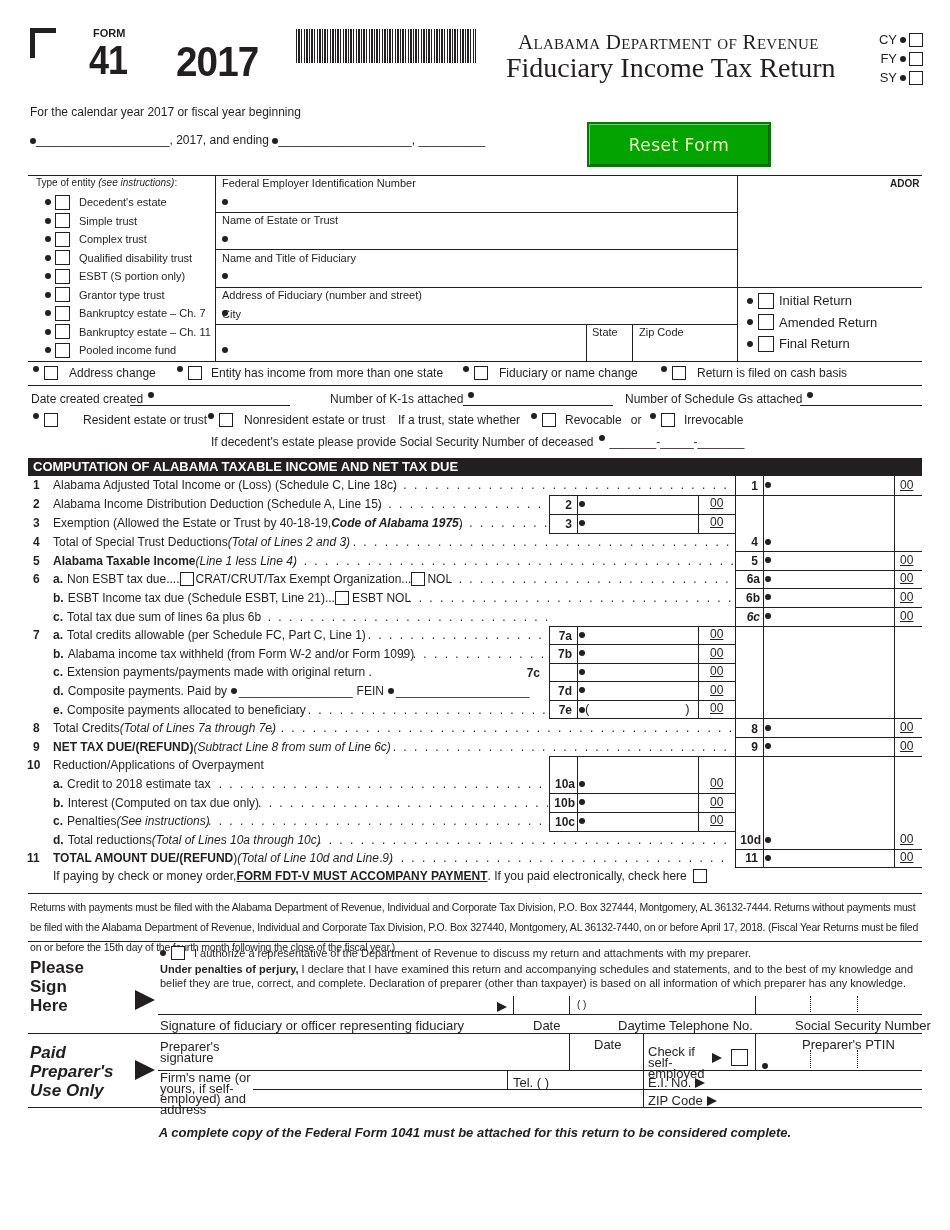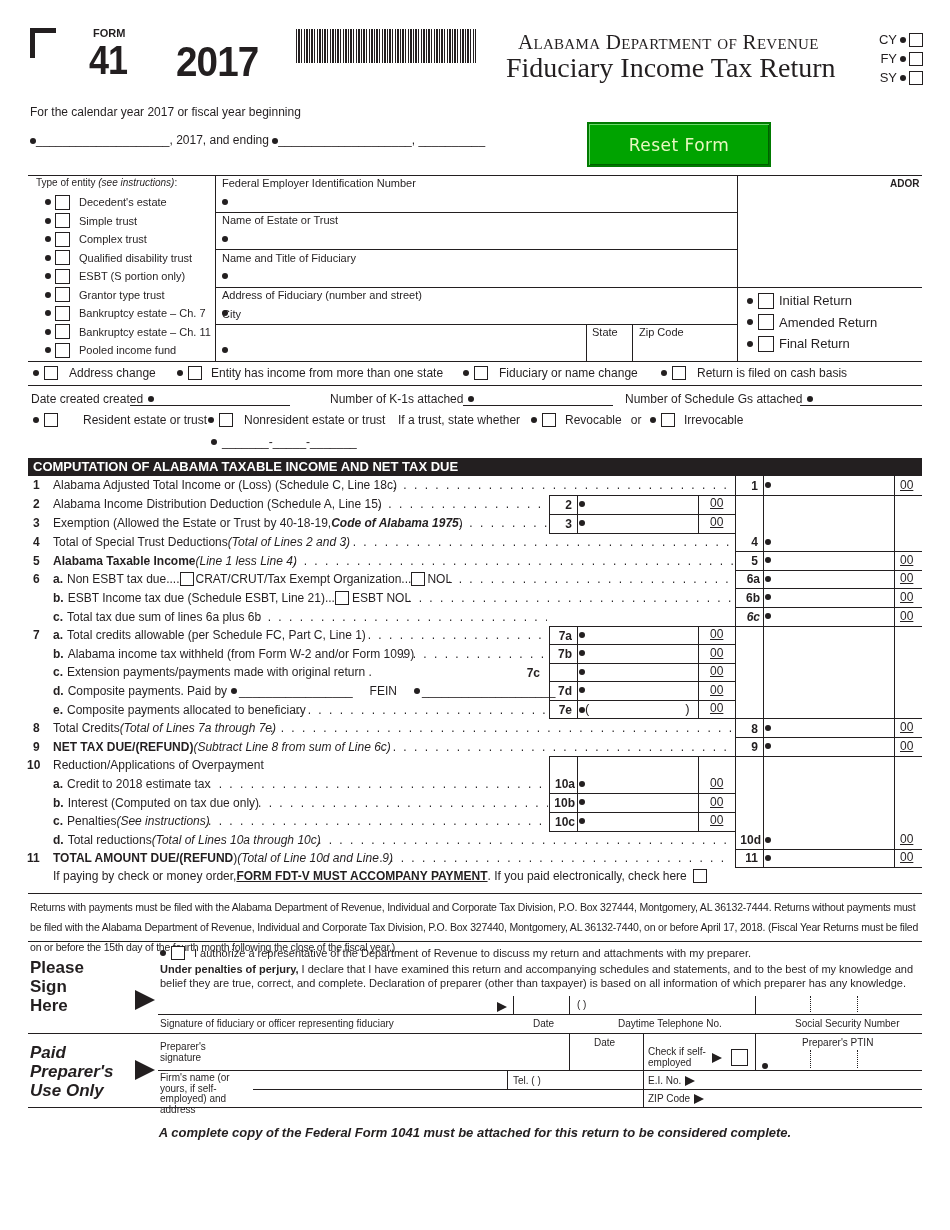--- a/index.html
+++ b/index.html
@@ -24,33 +24,33 @@
   .reset { left: 587px; top: 122px; width: 184px; height: 45px; background: #00a300; border: 2px solid #007a00; color: #e8f8c0; font-family: "DejaVu Sans", sans-serif; font-size: 17px; letter-spacing: 0.5px; display: flex; align-items: center; justify-content: center; cursor: pointer; box-shadow: inset 1px 1px 0 #6cd46c, inset -1px -1px 0 #006000; }
   .hline { position: absolute; height: 1px; background: #231f20; }
   .vline { position: absolute; width: 1px; background: #231f20; }
   .ent-hdr { left: 36px; top: 177px; font-size: 10px; text-align: center; }
   .ent-list { left: 45px; top: 193px; font-size: 11px; }
   .ent-item { height: 18.5px; display: flex; align-items: center; gap: 4px; }
   .ent-item .cb { width: 15px; height: 15px; margin-right: 5px; }
   .fld-lbl { font-size: 11px; }
   .ador { left: 890px; top: 178px; font-size: 10px; font-weight: bold; }
   .ret-item { font-size: 13px; display: flex; align-items: center; gap: 5px; height: 21.5px; }
-  .row-chk { font-size: 12px; display: flex; align-items: center; gap: 5px; }
+  .row-chk { font-size: 12px; display: flex; align-items: flex-start; gap: 5px; }
   .sec-bar { left: 28px; top: 458px; width: 894px; height: 18px; background: #231f20; color: #fff; font-weight: bold; font-size: 13px; padding-left: 5px; line-height: 18px; }
   .ln { position: absolute; font-size: 12px; white-space: nowrap; display: flex; align-items: center; }
   .ln .n { font-weight: bold; width: 20px; display: inline-block; }
   .ln .sub { font-weight: bold; margin-right: 4px; }
   .dots { position: absolute; font-size: 12px; color: #231f20; letter-spacing: 2px; overflow: hidden; white-space: nowrap; }
   .box-lbl { position: absolute; font-size: 12px; font-weight: bold; text-align: right; }
   .cents { position: absolute; font-size: 12px; text-decoration: underline; }
   .filing { left: 30px; top: 897px; width: 892px; font-size: 10.5px; line-height: 20px; letter-spacing: -0.2px; }
   .sign-hd { font-size: 17px; font-weight: bold; line-height: 19px; }
   .tri { width: 0; height: 0; border-top: 10px solid transparent; border-bottom: 10px solid transparent; border-left: 20px solid #231f20; position: absolute; }
   .tri-sm { width: 0; height: 0; border-top: 5px solid transparent; border-bottom: 5px solid transparent; border-left: 10px solid #231f20; display: inline-block; vertical-align: middle; }
-  .tiny { font-size: 10px; }
+  .tiny { font-size: 13px; }
   .footer { left: 0; width: 950px; top: 1125px; text-align: center; font-size: 13px; font-weight: bold; font-style: italic; }
   .dotted-v { position: absolute; width: 0; border-left: 1px dotted #231f20; }
 </style>
 </head>
 <body>
 
 <div class="abs corner"></div>
 <div class="abs form-lbl">FORM</div>
 <div class="abs form-num">41</div>
 <div class="abs form-year">2017</div>
@@ -234,20 +234,21 @@
     <span style="margin-left:4px">Revocable</span>
     <span style="margin-left:4px">or</span>
   </div>
 <div class="abs row-chk" style="left:650px;top:413px;">
     <span class="dot"></span>
     <span class="cb"></span>
     <span style="margin-left:4px">Irrevocable</span>
   </div>
 
 <div class="abs row-chk" style="left:211px;top:435px;">
+    <span>If decedent's estate please provide Social Security Number of deceased</span>
     <span class="dot"></span>
     <span>_______-_____-_______</span>
   </div>
 
 <div class="abs sec-bar">COMPUTATION OF ALABAMA TAXABLE INCOME AND NET TAX DUE</div>
 
 <div class="vline" style="left:735px;top:476px;height:392px;"></div>
 <div class="vline" style="left:763px;top:476px;height:392px;"></div>
 <div class="vline" style="left:894px;top:476px;height:392px;"></div>
 
@@ -390,21 +391,21 @@
   </div>
 <div class="box-lbl" style="left:520px;top:666px;width:20px;">7c</div>
 <div class="abs" style="left:579px;top:664px;width:118px;height:17px;"><span class="dot"></span></div>
 <div class="cents" style="left:710px;top:664px;">00</div>
 
 <div class="ln" style="left:53px;top:684px;gap:0;">
     <span class="sub">d.</span>
     <span>Composite payments. Paid by</span>
     <span class="dot" style="margin:0 2px 0 4px"></span>
     <span>_________________</span>
-    <span style="margin:0 17px">FEIN</span>
+    <span style="margin:0 4px">FEIN</span>
     <span class="dot" style="margin-right:2px"></span>
     <span>____________________</span>
   </div>
 <div class="box-lbl" style="left:552px;top:684px;width:20px;">7d</div>
 <div class="abs" style="left:579px;top:682px;width:118px;height:17px;"><span class="dot"></span></div>
 <div class="cents" style="left:710px;top:683px;">00</div>
 
 <div class="ln" style="left:53px;top:703px;">
     <span class="sub">e.</span>
     <span>Composite payments allocated to beneficiary</span>

